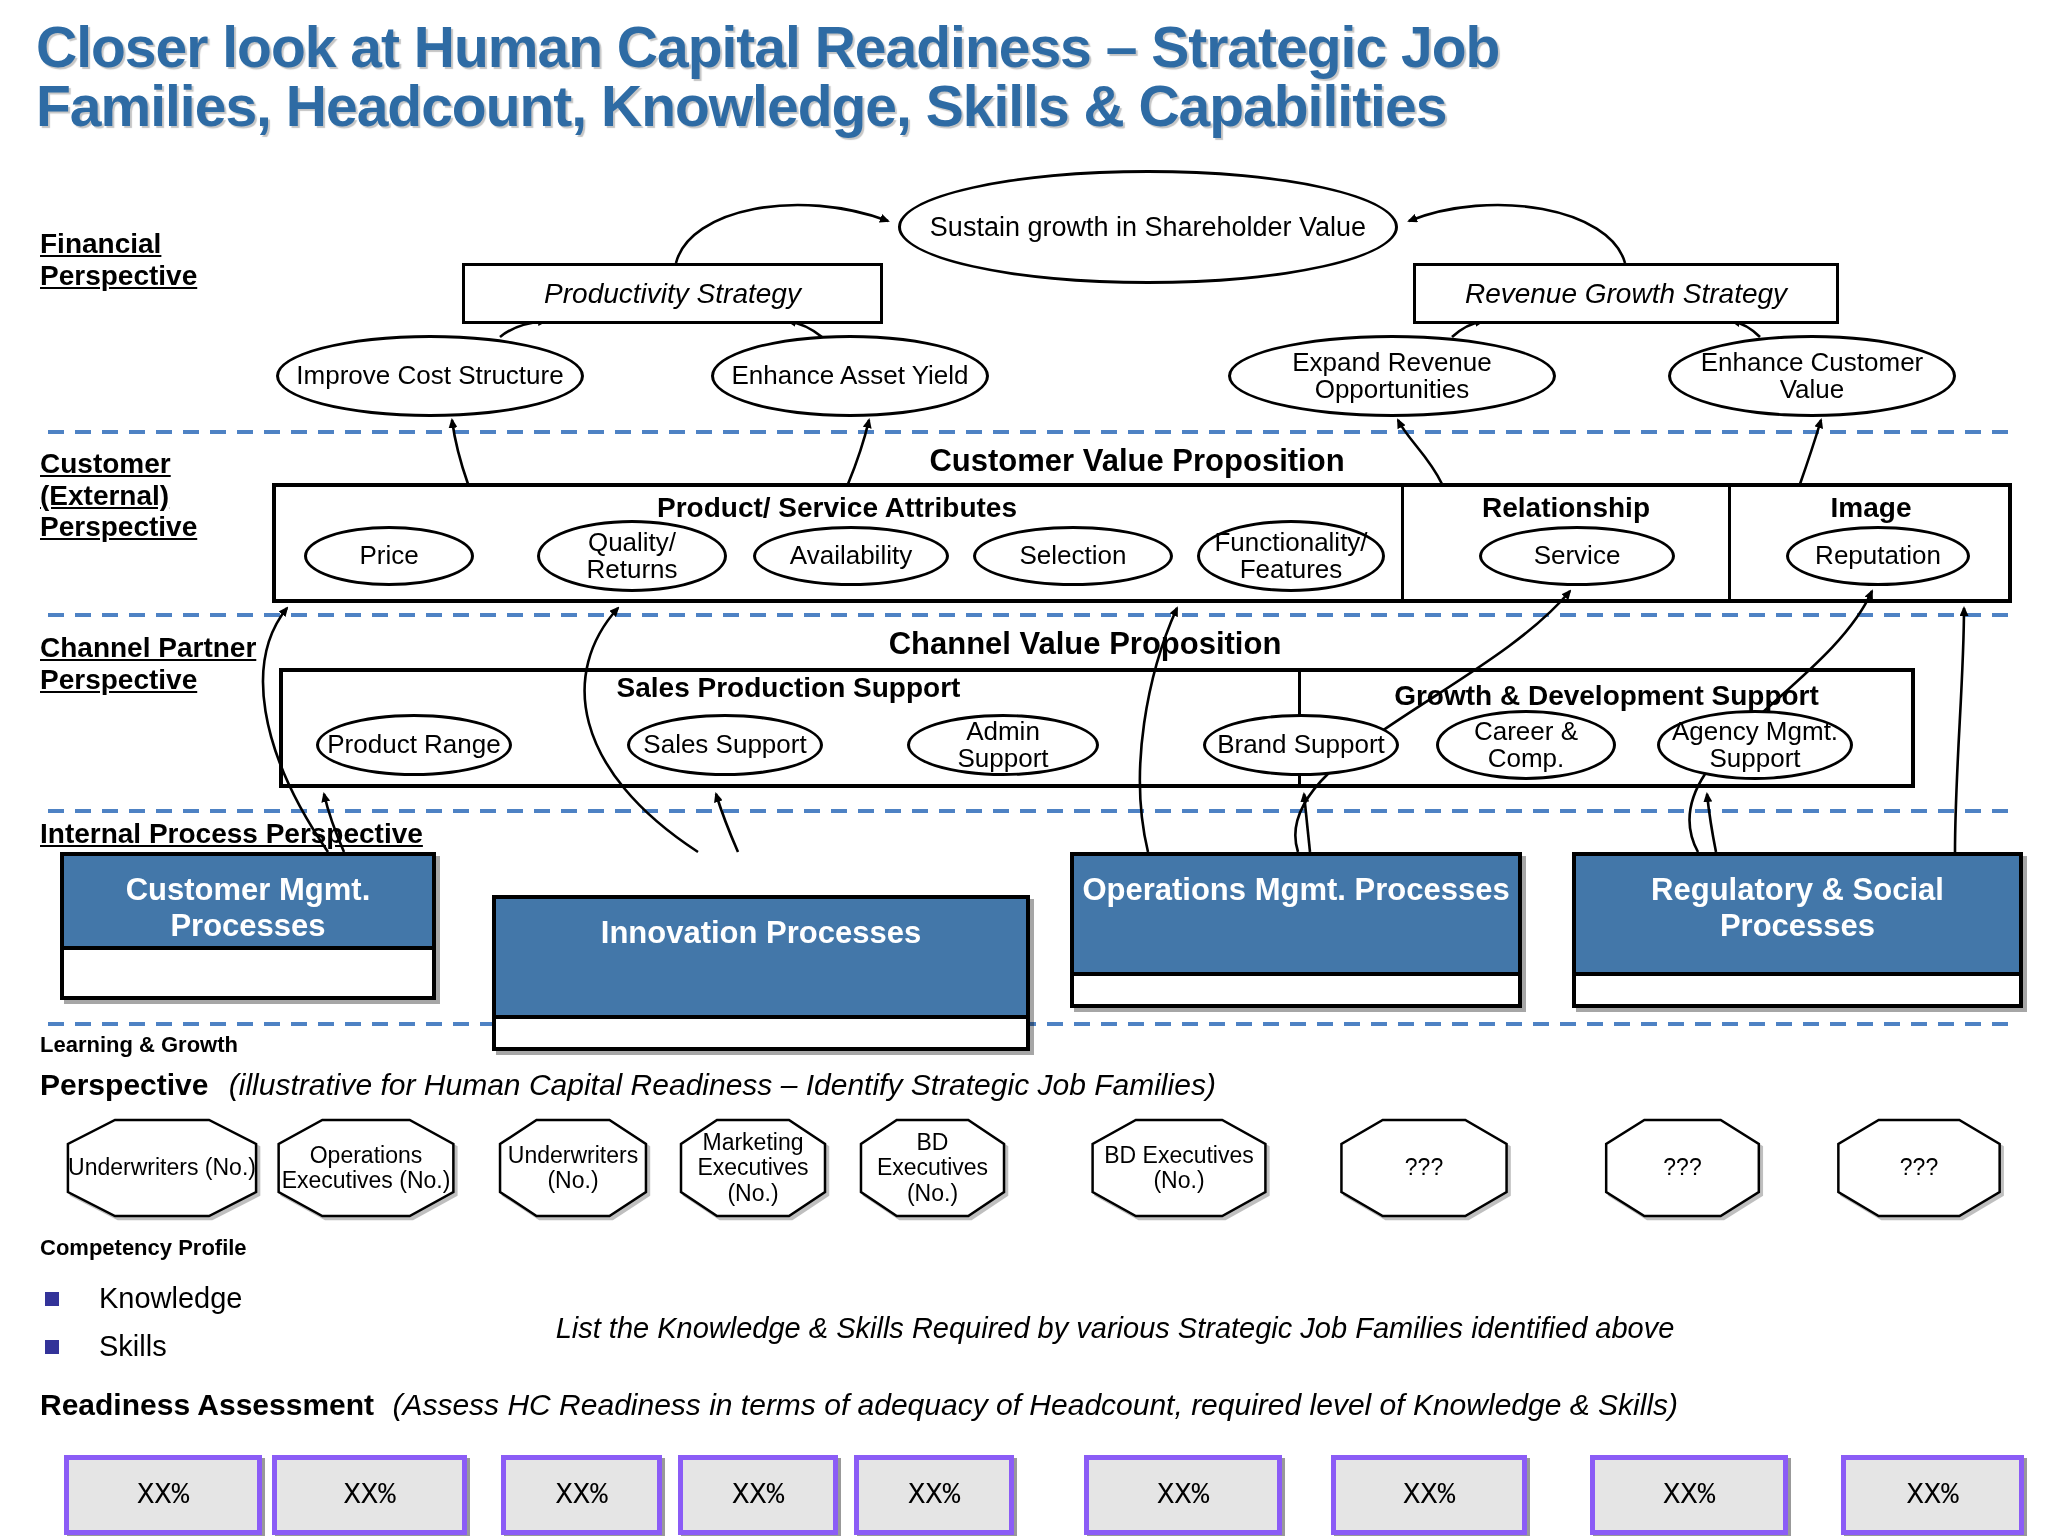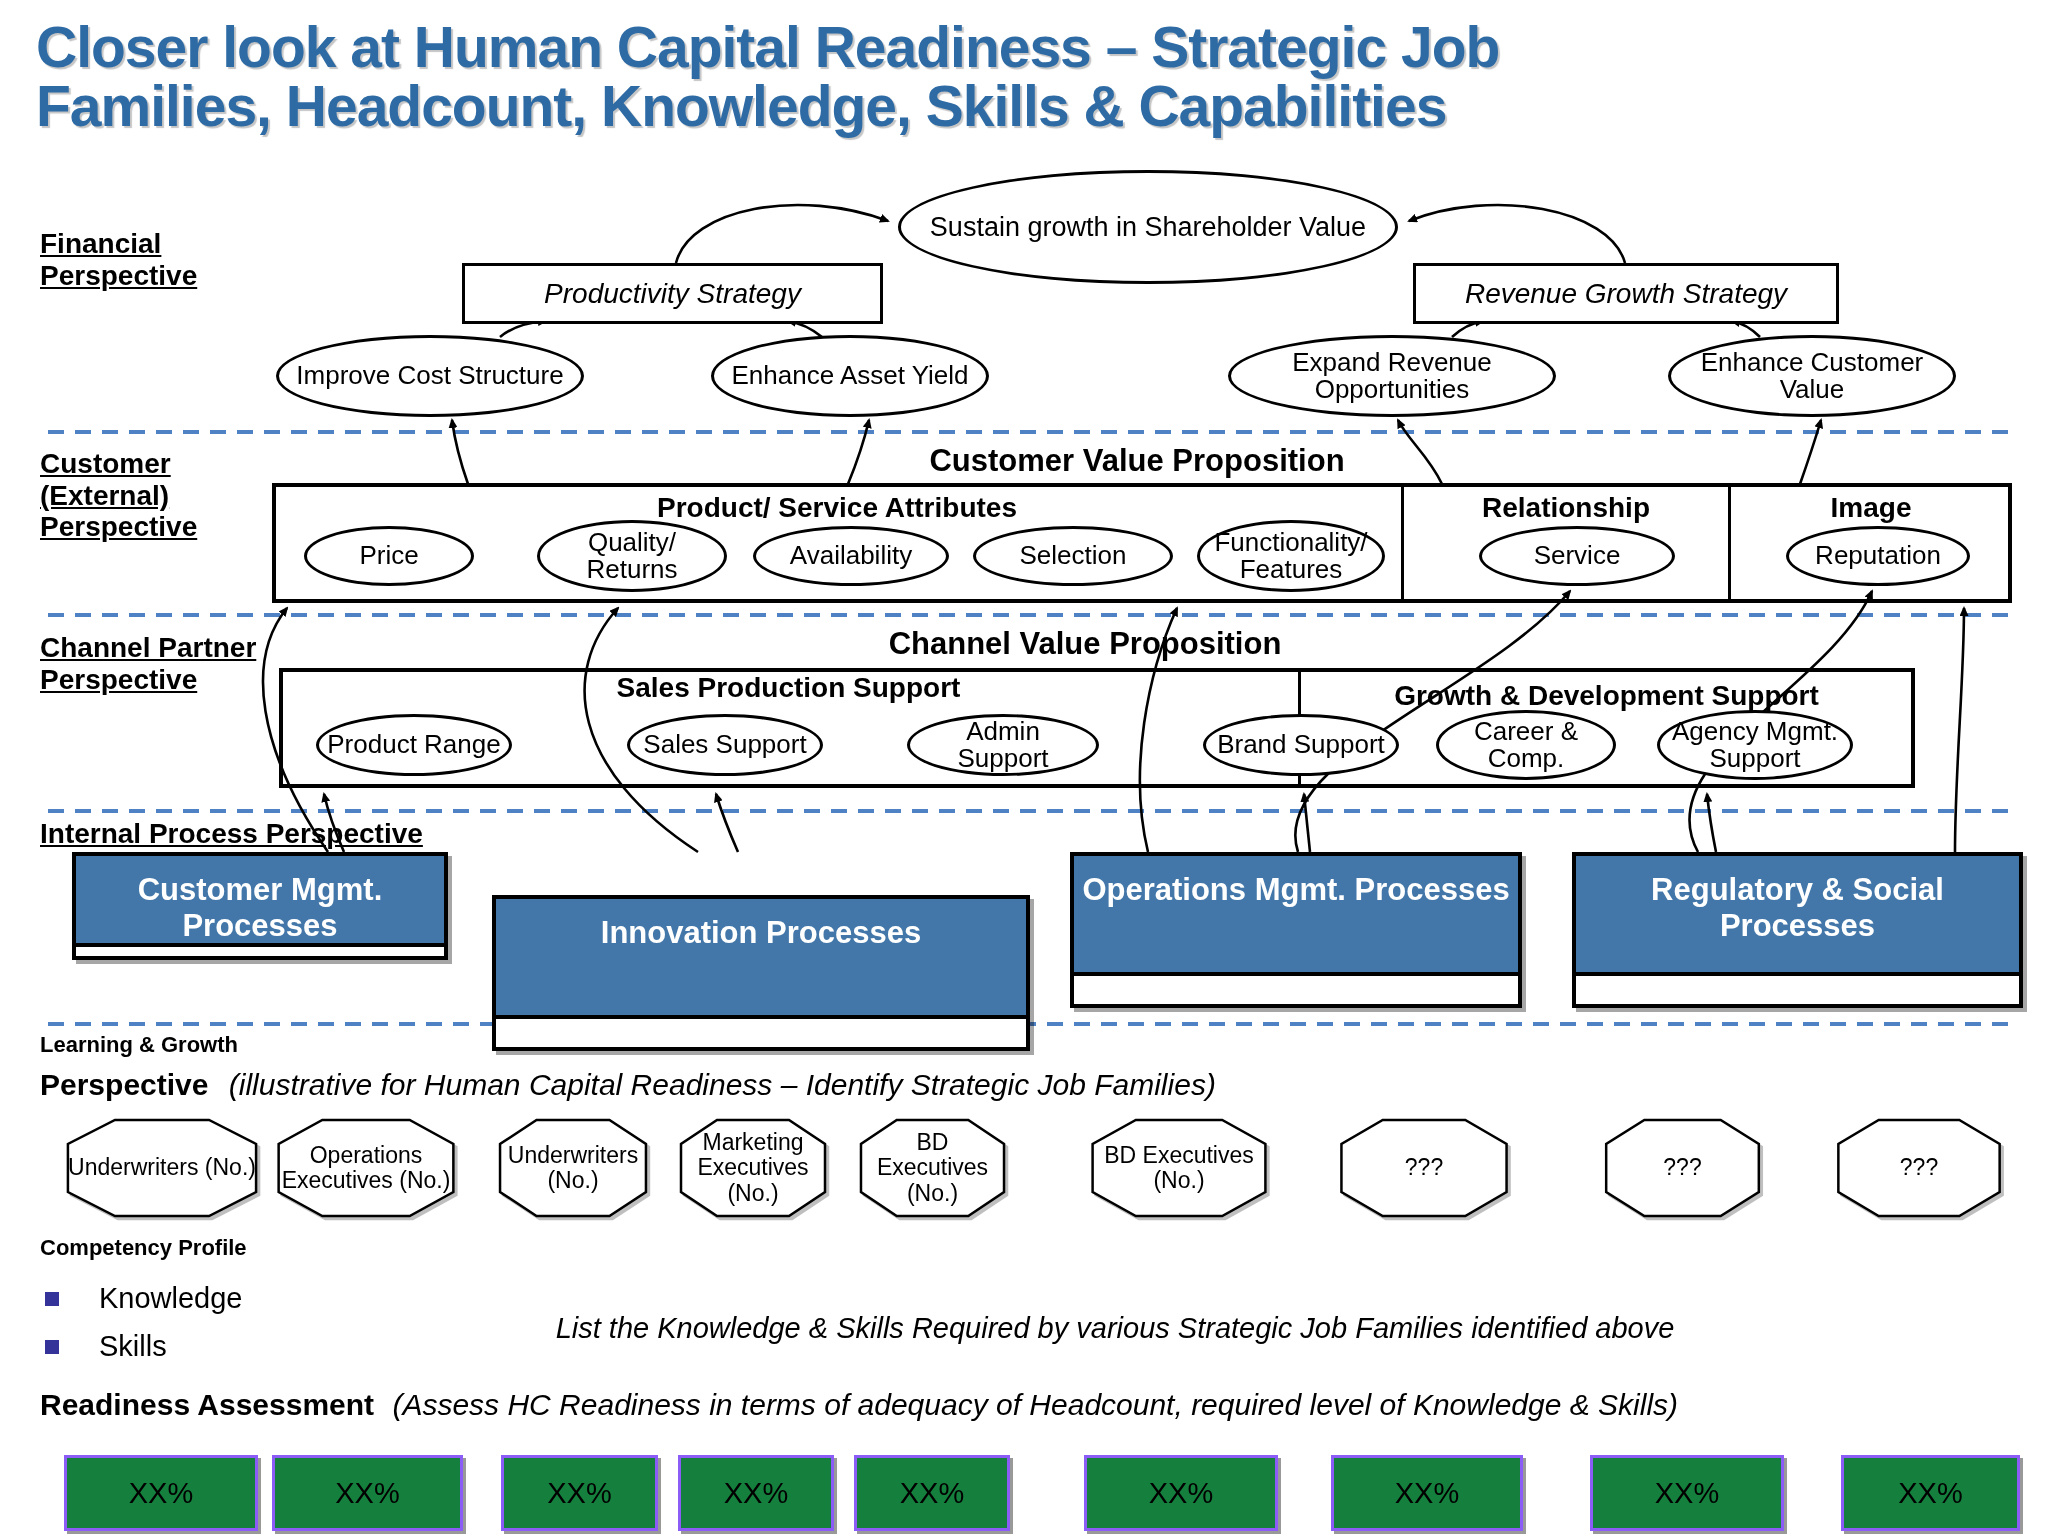--- a/index.html
+++ b/index.html
@@ -37,22 +37,22 @@
     filter:drop-shadow(3px 3px 0 rgba(0,0,0,.25));}
   .octagon .lbl{position:absolute;left:0;top:0;width:100%;height:100%;display:flex;
     align-items:center;justify-content:center;text-align:center;font-size:23px;line-height:1.1;}
   
   .bullet-sq{width:14px;height:14px;background:#333399;display:inline-block;margin-right:40px;
     vertical-align:middle;}
   .bullet-row{font-size:29px;z-index:3;display:flex;align-items:center;}
   .note-italic{font-style:italic;font-size:29px;text-align:center;z-index:3;}
   .bold-head{font-weight:bold;font-size:22px;z-index:3;text-align:right;}
   .ital{font-style:italic;font-weight:normal;}
-  .xx-box{border:3px solid #8b5cf6;background:#15803d;box-shadow:3px 3px 0 rgba(0,0,0,.4);
-    display:flex;align-items:center;justify-content:center;font-size:29px;z-index:3;}
+  .xx-box{border:5px solid #8b5cf6;background:#e5e5e5;box-shadow:3px 3px 0 rgba(0,0,0,.4);
+    display:flex;align-items:center;justify-content:center;font-size:29px;z-index:3;font-family:Liberation Mono, monospace;}
   .page-num{font-size:30px;z-index:2;}
 </style>
 </head>
 <body>
 
 <svg id="dash-layer" width="2048" height="1536" viewBox="0 0 2048 1536">
   <line x1="48" y1="432" x2="2012" y2="432" stroke="#4e82c4" stroke-width="4" stroke-dasharray="16 11"></line>
   <line x1="48" y1="615" x2="2012" y2="615" stroke="#4e82c4" stroke-width="4" stroke-dasharray="16 11"></line>
   <line x1="48" y1="811" x2="2012" y2="811" stroke="#4e82c4" stroke-width="4" stroke-dasharray="16 11"></line>
   <line x1="48" y1="1024" x2="2012" y2="1024" stroke="#4e82c4" stroke-width="4" stroke-dasharray="16 11"></line>
@@ -97,21 +97,21 @@
 <div class="abs vdiv" style="left:1298px;top:670px;height:116px;"></div>
 <div class="abs sec-header" style="left:279px;top:672px;width:1019px;">Sales Production Support</div>
 <div class="abs sec-header" style="left:1298px;top:680px;width:617px;">Growth &amp; Development Support</div>
 <div class="abs ellipse" style="left:316px;top:714px;width:196px;height:62px;">Product Range</div>
 <div class="abs ellipse" style="left:627px;top:714px;width:196px;height:62px;">Sales Support</div>
 <div class="abs ellipse" style="left:907px;top:714px;width:192px;height:62px;">Admin Support</div>
 <div class="abs ellipse" style="left:1203px;top:714px;width:196px;height:62px;">Brand Support</div>
 <div class="abs ellipse" style="left:1436px;top:710px;width:180px;height:70px;">Career &amp; Comp.</div>
 <div class="abs ellipse" style="left:1657px;top:710px;width:196px;height:70px;">Agency Mgmt. Support</div>
 
-<div class="abs process-box" style="left:72px;top:852px;width:376px;height:108px;gap:46px;">
+<div class="abs process-box" style="left:60px;top:852px;width:376px;height:148px;gap:46px;">
   <div class="process-title">Customer Mgmt. Processes</div>
   <div class="process-empty"></div>
 </div>
 <div class="abs process-box" style="left:492px;top:895px;width:538px;height:156px;">
   <div class="process-title">Innovation Processes</div>
   <div class="process-empty"></div>
 </div>
 <div class="abs process-box" style="left:1070px;top:852px;width:452px;height:156px;">
   <div class="process-title">Operations Mgmt. Processes</div>
   <div class="process-empty"></div>

